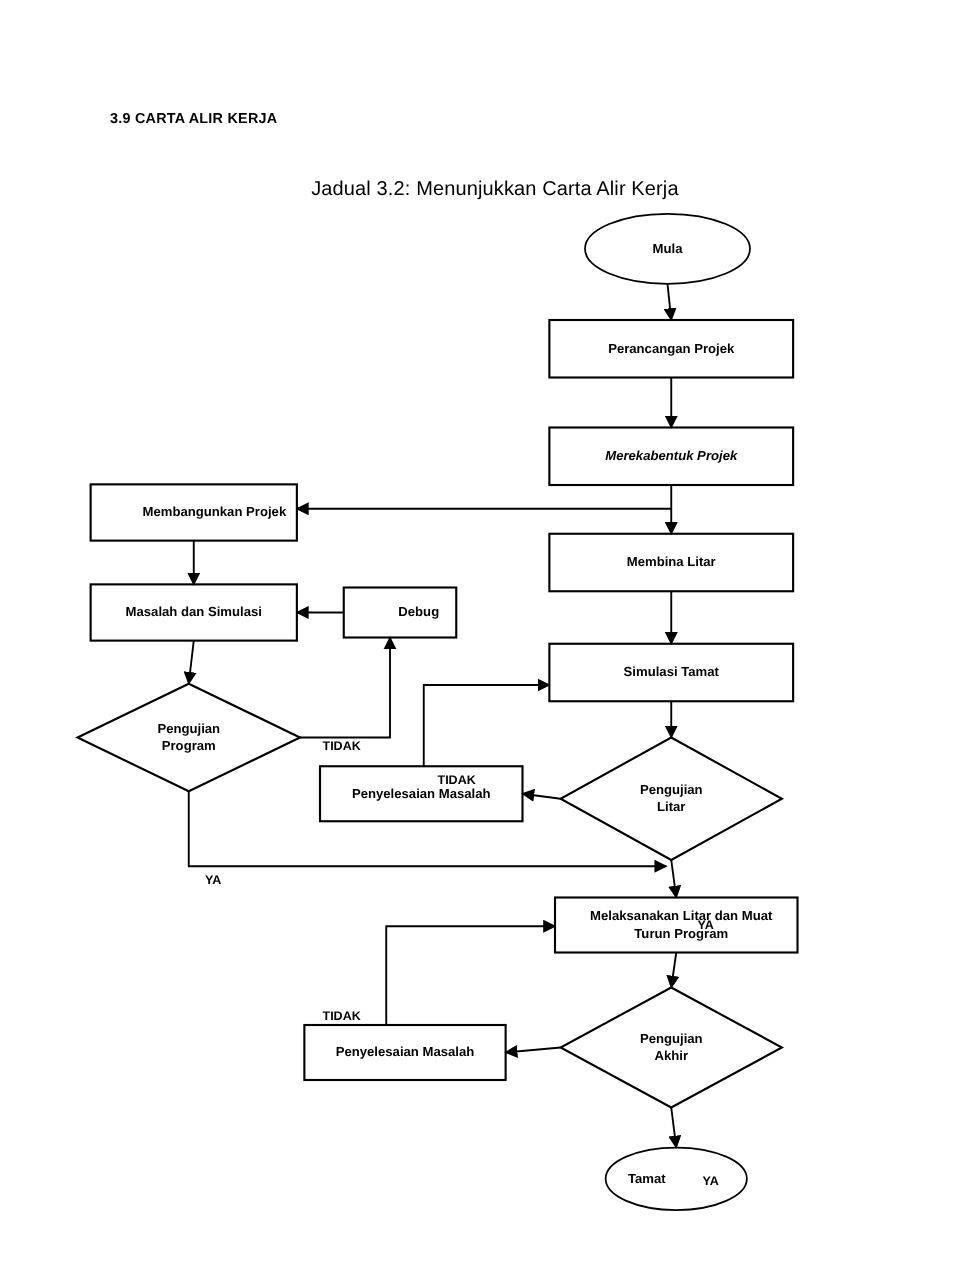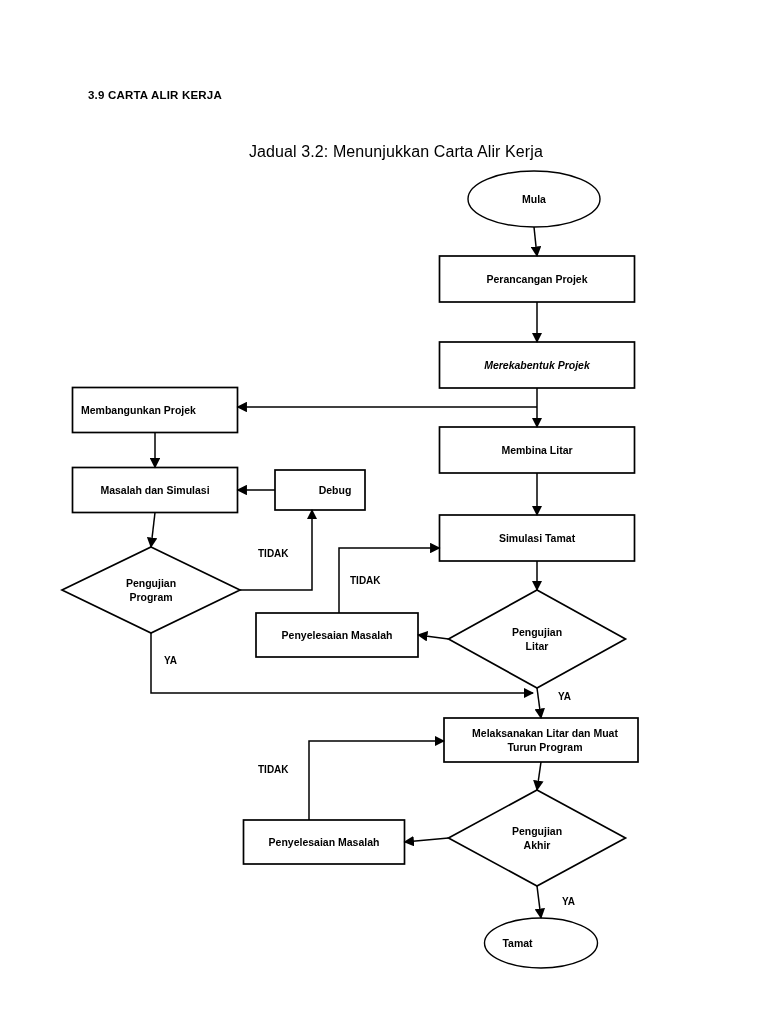--- a/index.html
+++ b/index.html
@@ -58,20 +58,21 @@
     font-size: 10.5px;
     font-weight: bold;
     line-height: 1.35;
     pointer-events: none;
   }
   .edge-label {
     position: absolute;
     font-size: 10px;
     font-weight: bold;
     white-space: nowrap;
+    margin-top: 44px;
   }
 </style>
 </head>
 <body>
 
 <div id="page">
 
   <div class="section-heading">3.9 CARTA ALIR KERJA</div>
 
   <div class="figure-caption">Jadual 3.2: Menunjukkan Carta Alir Kerja</div>
@@ -123,21 +124,21 @@
   </svg>
 
   <div id="labels-layer">
       <div class="node-label" style="left: 468px; top: 171px; width: 132px; height: 56px;">Mula</div>
       <div class="node-label" style="left: 439.5px; top: 256px; width: 195px; height: 46px; text-align: center;">Perancangan Projek</div>
       <div class="node-label" style="left: 439.5px; top: 342px; width: 195px; height: 46px; font-style: italic;">Merekabentuk Projek</div>
       <div class="node-label" style="left: 439.5px; top: 427px; width: 195px; height: 46px;">Membina Litar</div>
       <div class="node-label" style="left: 439.5px; top: 515px; width: 195px; height: 46px;">Simulasi Tamat</div>
       <div class="node-label" style="left: 448.5px; top: 590px; width: 177px; height: 98px;">Pengujian<br>Litar</div>
       <div class="node-label" style="left: 256px; top: 613px; width: 162px; height: 44px;">Penyelesaian Masalah</div>
-      <div class="node-label" style="left: 56px; top: 387.5px; width: 165px; height: 45px;">Membangunkan Projek</div>
+      <div class="node-label" style="left: 89px; top: 387.5px; width: 165px; height: 45px;">Membangunkan Projek</div>
       <div class="node-label" style="left: 72.5px; top: 467.5px; width: 165px; height: 45px;">Masalah dan Simulasi</div>
       <div class="node-label" style="left: 275px; top: 470px; width: 90px; height: 40px; margin-left: 15px;">Debug</div>
       <div class="node-label" style="left: 62px; top: 547px; width: 178px; height: 86px;">Pengujian<br>Program</div>
       <div class="node-label" style="left: 448px; top: 718px; width: 194px; height: 44px;">Melaksanakan Litar dan Muat<br>Turun Program</div>
       <div class="node-label" style="left: 448.5px; top: 790px; width: 177px; height: 96px;">Pengujian<br>Akhir</div>
       <div class="node-label" style="left: 243.5px; top: 820px; width: 161px; height: 44px;">Penyelesaian Masalah</div>
       <div class="node-label" style="left: 461px; top: 918px; width: 113px; height: 50px;">Tamat</div>
     </div>
   <div id="edge-labels-layer">
       <div class="edge-label" style="left: 258px; top: 548px;">TIDAK</div>

